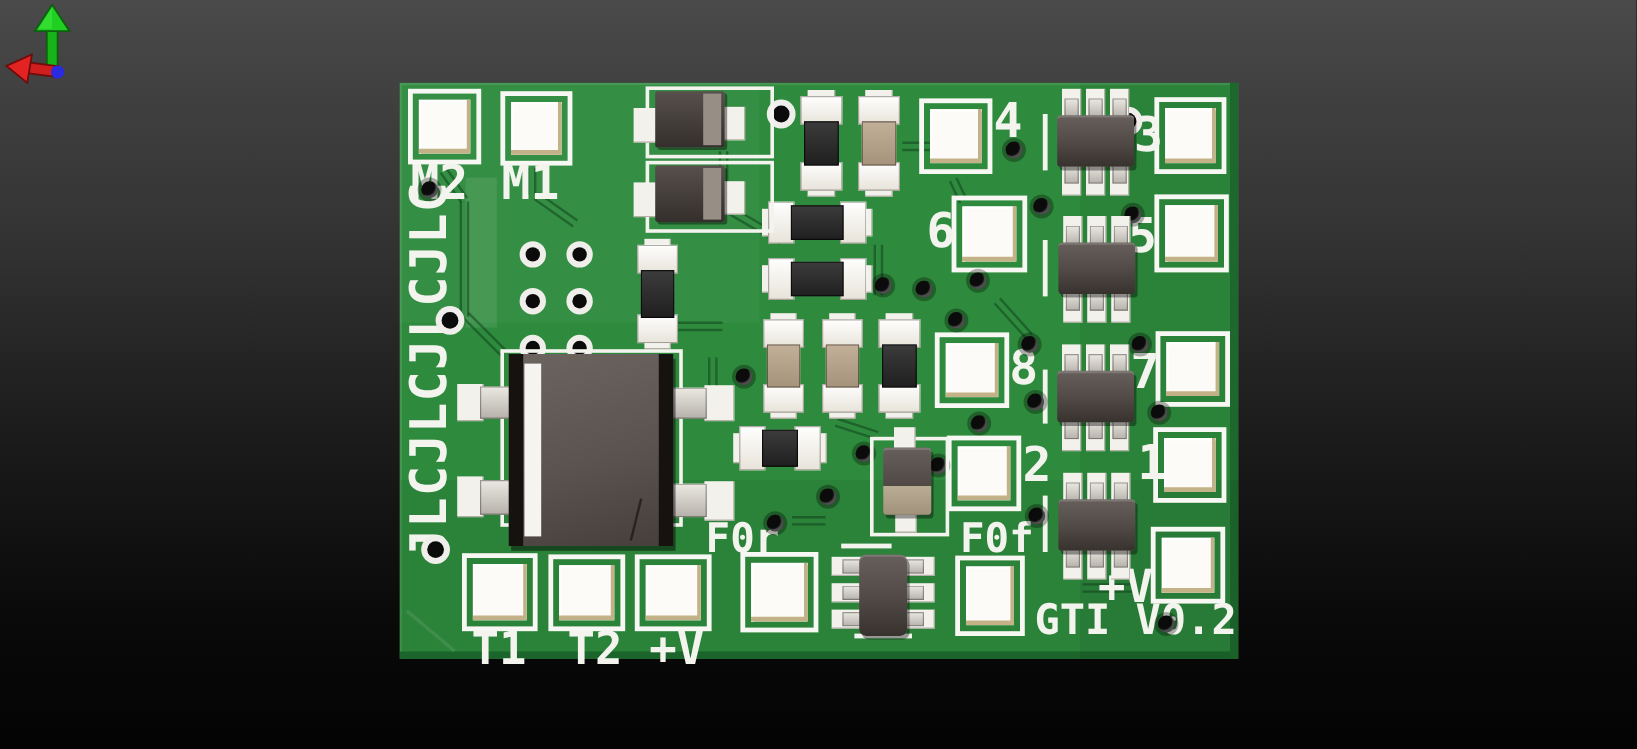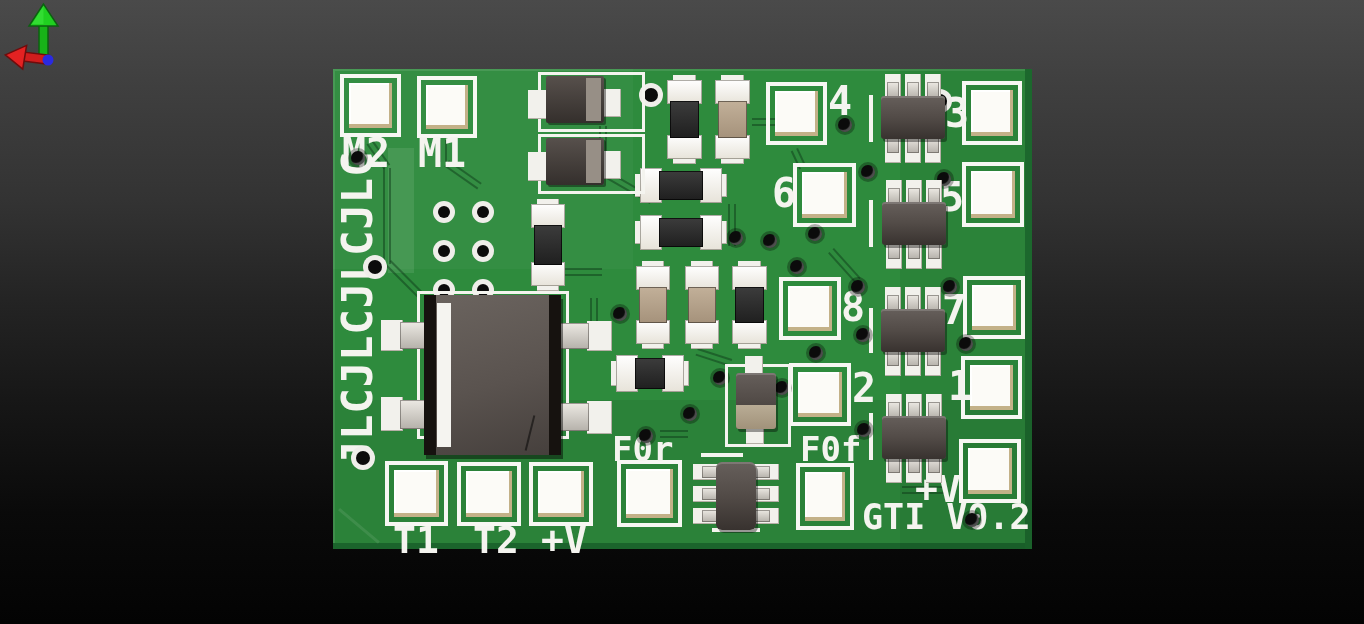--- a/index.html
+++ b/index.html
@@ -133,21 +133,21 @@
     <div class="silk" style="left: 772px; top: 173px; font-size: 40px;">6</div>
     <div class="silk" style="left: 841px; top: 287px; font-size: 40px;">8</div>
     <div class="silk" style="left: 852px; top: 368px; font-size: 40px;">2</div>
     <div class="silk" style="left: 945px; top: 93px; font-size: 40px;">3</div>
     <div class="silk" style="left: 940px; top: 177px; font-size: 40px;">5</div>
     <div class="silk" style="left: 942px; top: 290px; font-size: 40px;">7</div>
     <div class="silk" style="left: 948px; top: 366px; font-size: 40px;">1</div>
     <div class="silk" style="left: 393px; top: 521px; font-size: 38px;">T1</div>
     <div class="silk" style="left: 473px; top: 521px; font-size: 38px;">T2</div>
     <div class="silk" style="left: 541px; top: 521px; font-size: 38px;">+V</div>
-    <div class="silk" style="left: 612px; top: 432px; font-size: 34px;">F0r</div>
+    <div class="silk" style="left: 588px; top: 432px; font-size: 34px;">F0r</div>
     <div class="silk" style="left: 800px; top: 432px; font-size: 34px;">F0f</div>
     <div class="silk" style="left: 915px; top: 470px; font-size: 38px;">+V</div>
     <div class="silk" style="left: 862px; top: 500px; font-size: 35px;">GTI V0.2</div>
     <div class="silk silk-jlc" style="left: 337px; top: 466px; font-size: 42px;">JLCJLCJLCJLC</div>
     <div class="line" style="left: 869px; top: 95px; width: 4px; height: 47px;"></div>
     <div class="line" style="left: 869px; top: 200px; width: 4px; height: 47px;"></div>
     <div class="line" style="left: 869px; top: 308px; width: 4px; height: 45px;"></div>
     <div class="line" style="left: 869px; top: 413px; width: 4px; height: 47px;"></div>
     <div class="line" style="left: 701px; top: 453px; width: 42px; height: 4px;"></div>
     <div class="line" style="left: 712px; top: 528px; width: 48px; height: 4px;"></div>

